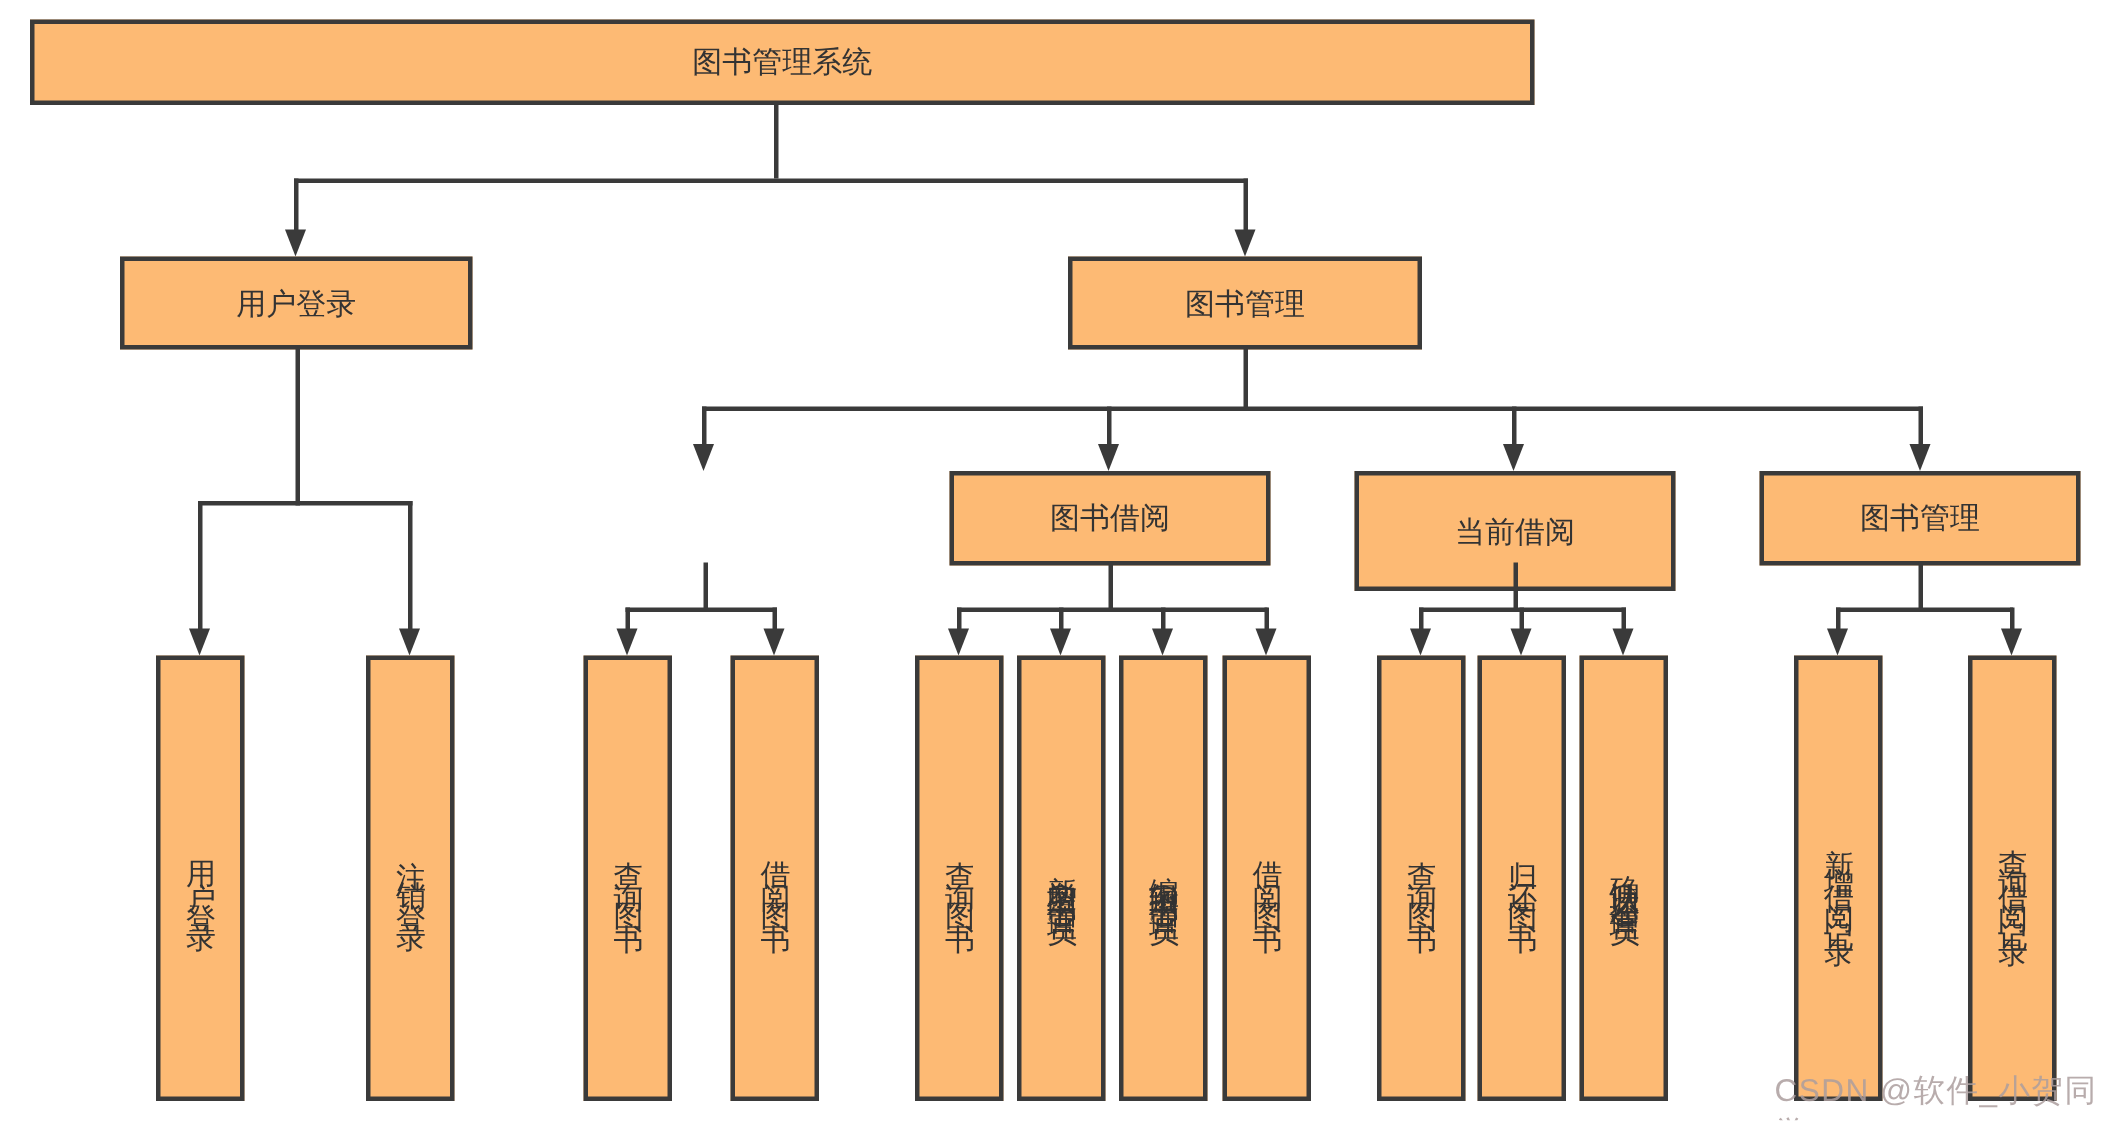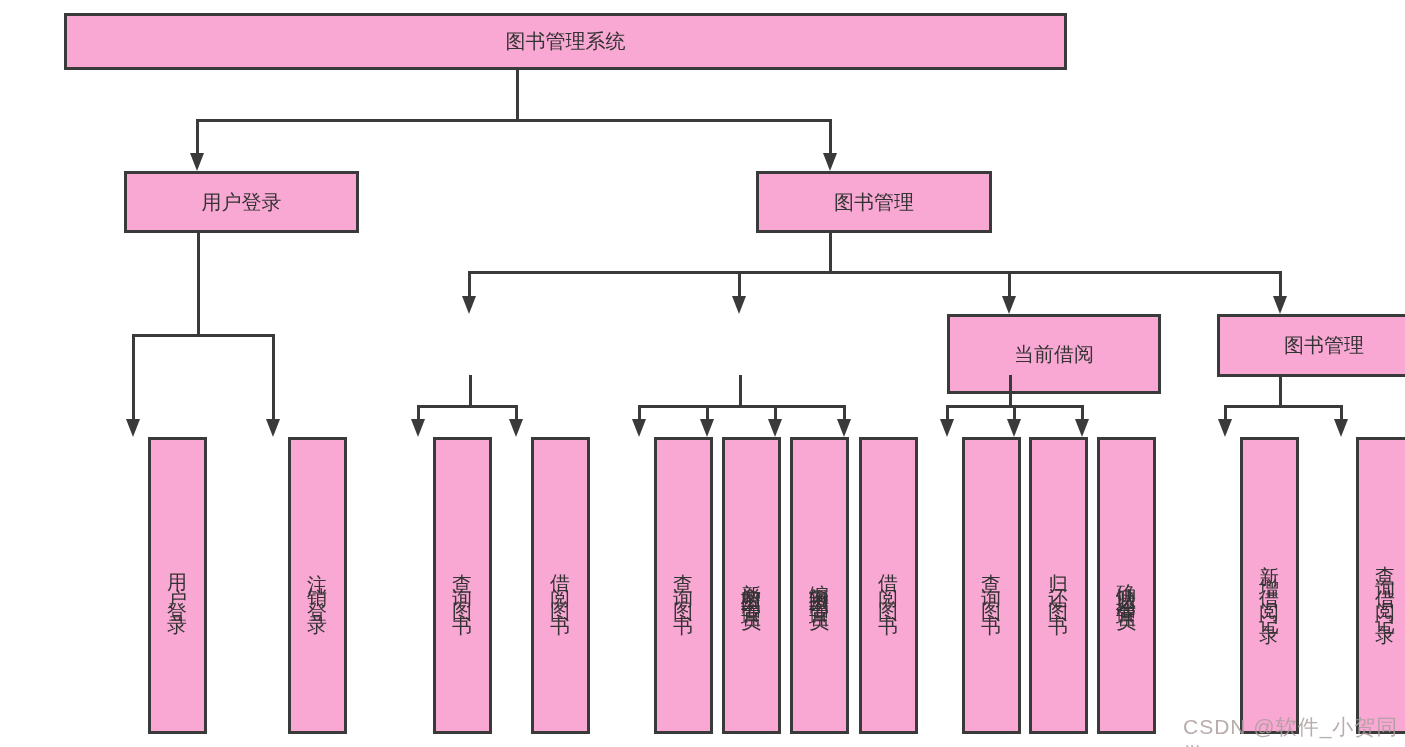--- a/index.html
+++ b/index.html
@@ -1,22 +1,22 @@
 <!DOCTYPE html>
 <html><head>
 <meta charset="utf-8">
 <style>
   html,body{margin:0;padding:0;background:#ffffff;}
   .canvas{
     position:relative;width:1405px;height:747px;background:#ffffff;overflow:hidden;
     font-family:"Liberation Sans","DejaVu Sans",sans-serif;color:#333333;
   }
   .box{
-    position:absolute;box-sizing:border-box;border:3px solid #3a3a3a;background:#f9a8d4;
-    display:flex;align-items:center;justify-content:center;font-size:20px;color:#333333;margin-left:44px;
+    position:absolute;box-sizing:border-box;border:3px solid #3a3a3a;background:#fdba74;
+    display:flex;align-items:center;justify-content:center;font-size:20px;color:#333333;
   }
   .box span{white-space:nowrap;}
   .leaf{width:59px;height:297px;}
   .leaf span{writing-mode:vertical-rl;text-orientation:mixed;line-height:1.0;white-space:normal;}
   .ls-a span{letter-spacing:14px;}
   .ls-b span{letter-spacing:12px;}
   .ls-c span{letter-spacing:4px;}
   .hl{position:absolute;height:3px;background:#3a3a3a;}
   .vl{position:absolute;width:3px;background:#3a3a3a;}
   .ah{position:absolute;width:0;height:0;
@@ -36,20 +36,23 @@
     <span>图书管理系统</span>
   </div>
 
   <div class="box" style="left:80px;top:171px;width:235px;height:62px">
     <span>用户登录</span>
   </div>
   <div class="box" style="left:712px;top:171px;width:236px;height:62px">
     <span>图书管理</span>
   </div>
 
+  <div class="box" style="left:633px;top:314px;width:214px;height:63px">
+    <span>图书借阅</span>
+  </div>
   <div class="box" style="left:903px;top:314px;width:214px;height:80px">
     <span>当前借阅</span>
   </div>
   <div class="box" style="left:1173px;top:314px;width:214px;height:63px">
     <span>图书管理</span>
   </div>
 
   <div class="box leaf ls-a" style="left:104px;top:437px">
     <span>用户登录</span>
   </div>

